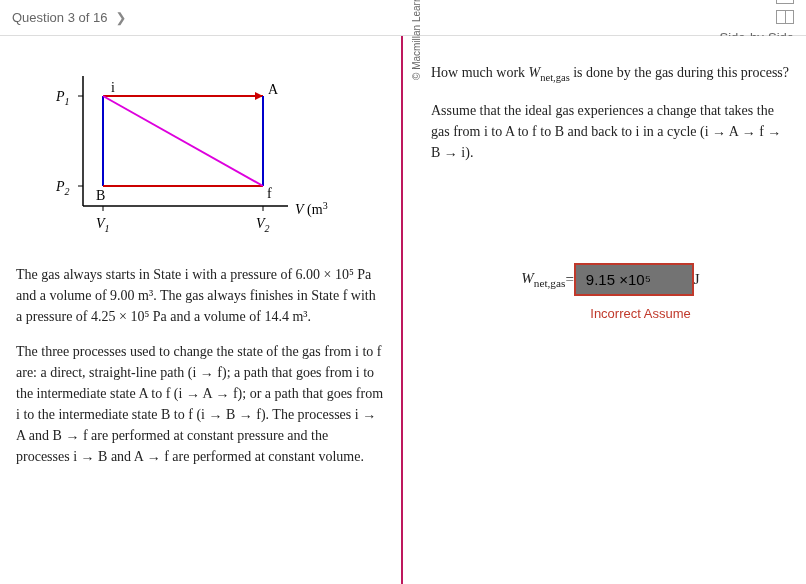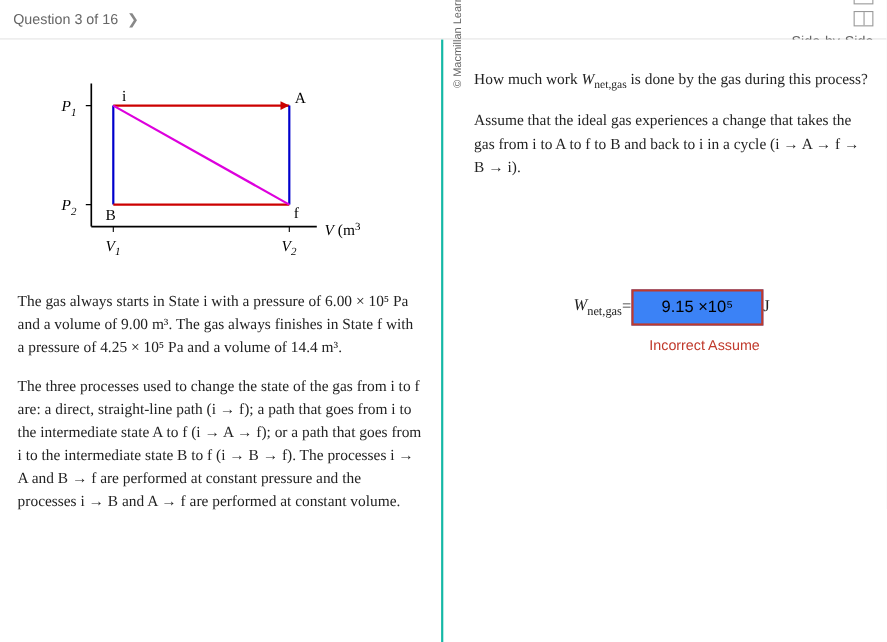--- a/index.html
+++ b/index.html
@@ -40,21 +40,21 @@
       width: 1px; background: #999;
     }
     .main {
       display: flex;
       flex: 1;
       background: #fff;
     }
     .left-panel {
       width: 50%;
       padding: 12px 16px;
-      border-right: 2px solid #14b8a6;
+      border-right: 2px solid #be185d;
       font-size: 14px;
       line-height: 1.5;
       color: #222;
     }
     .right-panel {
       width: 50%;
       padding: 12px 16px 12px 28px;
       font-size: 14px;
       line-height: 1.5;
       color: #222;
@@ -84,23 +84,23 @@
       justify-content: center;
       gap: 0;
       margin-top: 100px;
       font-size: 15px;
     }
     .answer-input {
       border: 2px solid #c0392b;
       padding: 6px 10px;
       font-size: 15px;
       width: 120px;
-      text-align: center;
+      text-align: left;
       font-family: Arial, sans-serif;
-      background: #3b82f6;
+      background: #737373;
     }
     .incorrect {
       color: #c0392b;
       font-size: 13px;
       text-align: center;
       margin-top: 8px;
       font-family: Arial, sans-serif;
       margin-left: 60px;
     }
     .sub { font-size: 0.75em; vertical-align: sub; }

